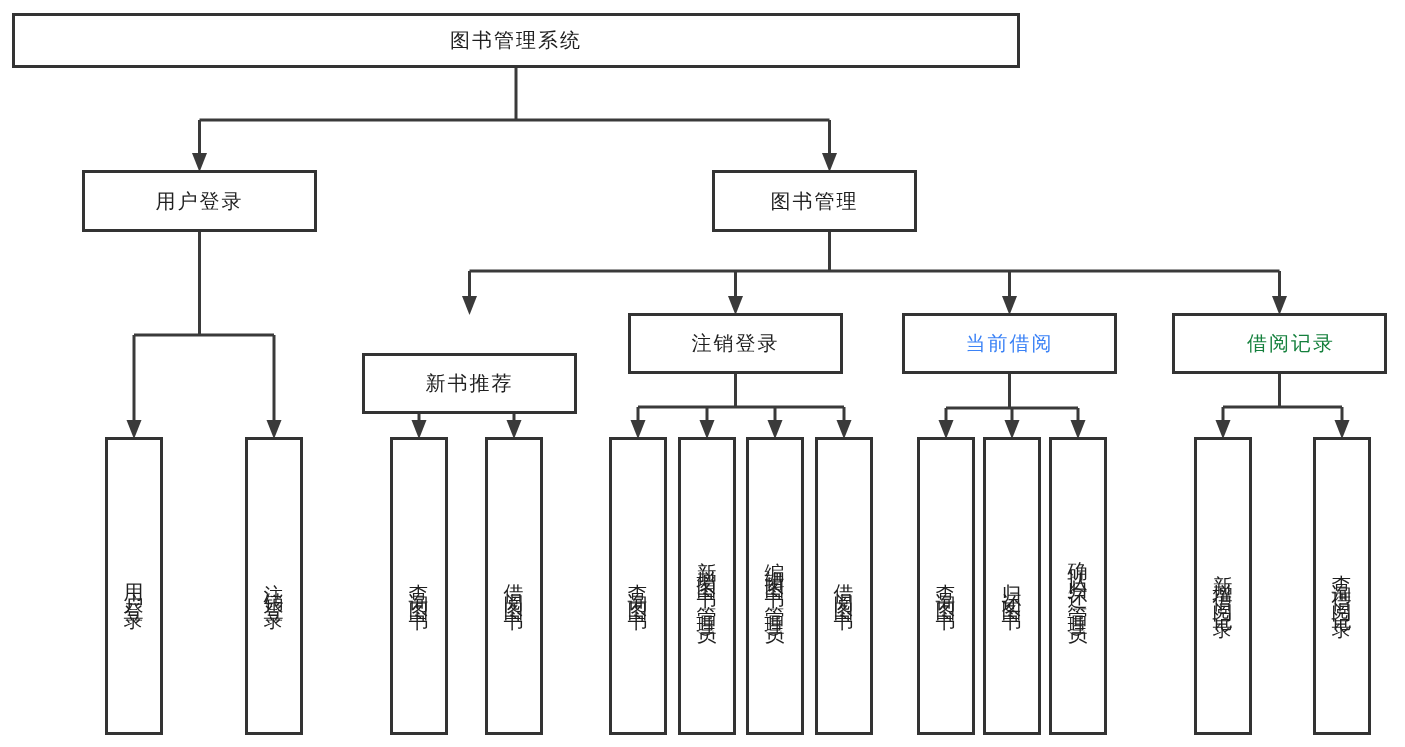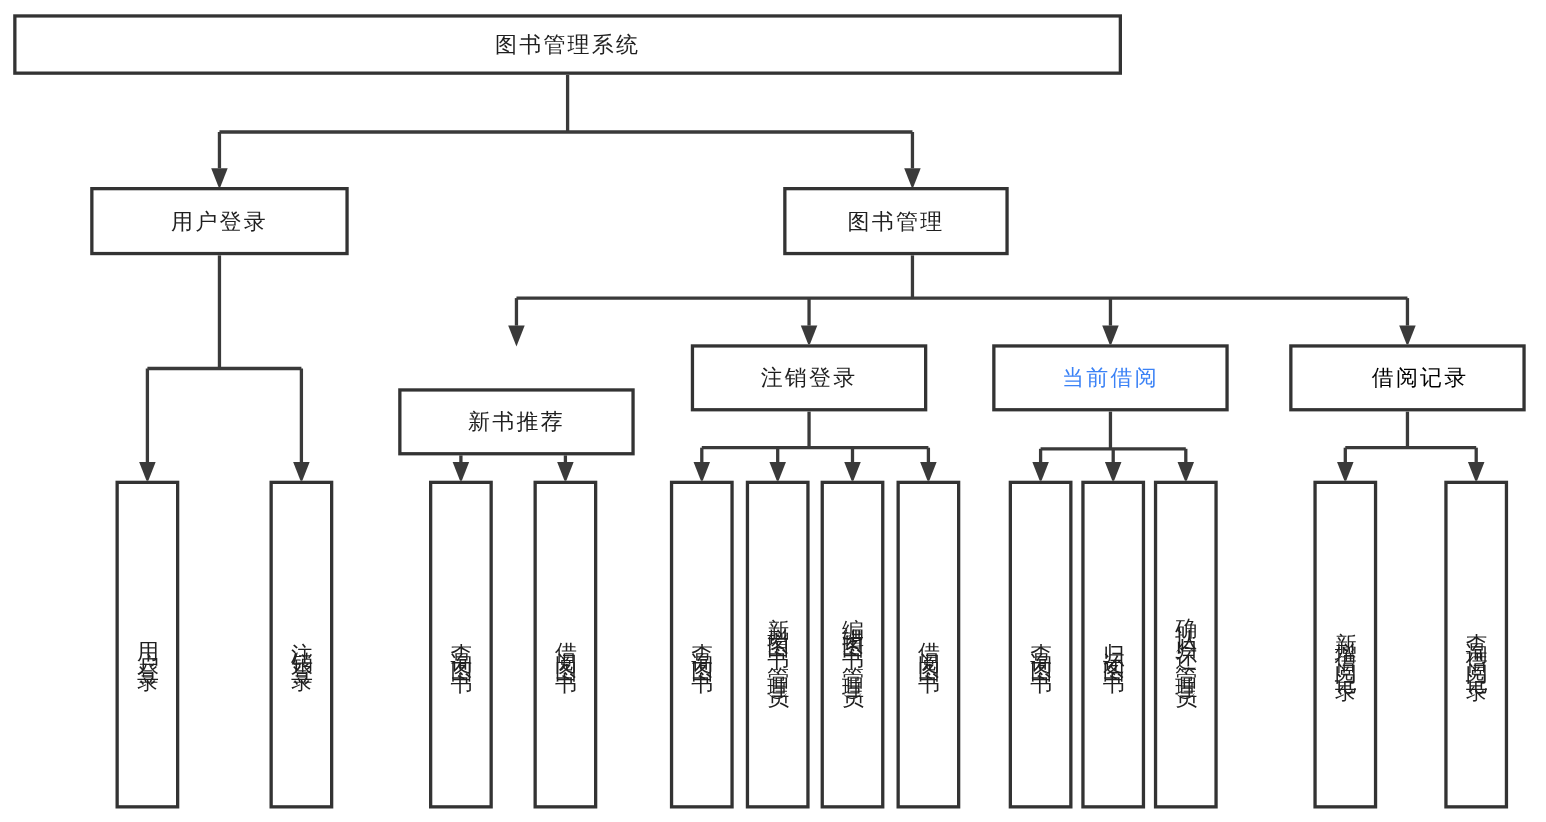--- a/index.html
+++ b/index.html
@@ -113,21 +113,21 @@
       <line x1="1342" y1="407" x2="1342" y2="420" stroke="#3a3a3a" stroke-width="3"></line>
       <polygon points="1334.5,420 1349.5,420 1342,439" fill="#3a3a3a"></polygon>
     </svg>
   <div id="nodes">
       <div class="node" style="left: 12px; top: 13px; width: 1008px; height: 55px; border-color: rgb(51, 51, 51); color: rgb(31, 31, 31);">图书管理系统</div>
       <div class="node" style="left: 82px; top: 170px; width: 235px; height: 62px; border-color: rgb(51, 51, 51); color: rgb(31, 31, 31);">用户登录</div>
       <div class="node" style="left: 712px; top: 170px; width: 205px; height: 62px; border-color: rgb(51, 51, 51); color: rgb(31, 31, 31);">图书管理</div>
       <div class="node" style="left: 362px; top: 313px; width: 215px; height: 61px; border-color: rgb(51, 51, 51); color: rgb(31, 31, 31); margin-top: 40px;">新书推荐</div>
       <div class="node" style="left: 628px; top: 313px; width: 215px; height: 61px; border-color: rgb(51, 51, 51); color: rgb(31, 31, 31);">注销登录</div>
       <div class="node" style="left: 902px; top: 313px; width: 215px; height: 61px; border-color: rgb(51, 51, 51); color: #3b82f6;">当前借阅</div>
-      <div class="node" style="left: 1172px; top: 313px; width: 215px; height: 61px; border-color: rgb(51, 51, 51); color: #000000; padding-left: 23px;">借阅记录</div>
+      <div class="node" style="left: 1172px; top: 313px; width: 215px; height: 61px; border-color: rgb(51, 51, 51); color: #15803d; padding-left: 23px;">借阅记录</div>
       <div class="node vertical" style="left: 105px; top: 437px; width: 58px; height: 298px; border-color: rgb(51, 51, 51); color: rgb(31, 31, 31);">用户登录</div>
       <div class="node vertical" style="left: 245px; top: 437px; width: 58px; height: 298px; border-color: rgb(51, 51, 51); color: rgb(31, 31, 31);">注销登录</div>
       <div class="node vertical" style="left: 390px; top: 437px; width: 58px; height: 298px; border-color: rgb(51, 51, 51); color: rgb(31, 31, 31);">查询图书</div>
       <div class="node vertical" style="left: 485px; top: 437px; width: 58px; height: 298px; border-color: rgb(51, 51, 51); color: rgb(31, 31, 31);">借阅图书</div>
       <div class="node vertical" style="left: 609px; top: 437px; width: 58px; height: 298px; border-color: rgb(51, 51, 51); color: rgb(31, 31, 31);">查询图书</div>
       <div class="node vertical" style="left: 678px; top: 437px; width: 58px; height: 298px; border-color: rgb(51, 51, 51); color: rgb(31, 31, 31);">新增图书（管理员）</div>
       <div class="node vertical" style="left: 746px; top: 437px; width: 58px; height: 298px; border-color: rgb(51, 51, 51); color: rgb(31, 31, 31);">编辑图书（管理员）</div>
       <div class="node vertical" style="left: 815px; top: 437px; width: 58px; height: 298px; border-color: rgb(51, 51, 51); color: rgb(31, 31, 31);">借阅图书</div>
       <div class="node vertical" style="left: 917px; top: 437px; width: 58px; height: 298px; border-color: rgb(51, 51, 51); color: rgb(31, 31, 31);">查询图书</div>
       <div class="node vertical" style="left: 983px; top: 437px; width: 58px; height: 298px; border-color: rgb(51, 51, 51); color: rgb(31, 31, 31);">归还图书</div>

